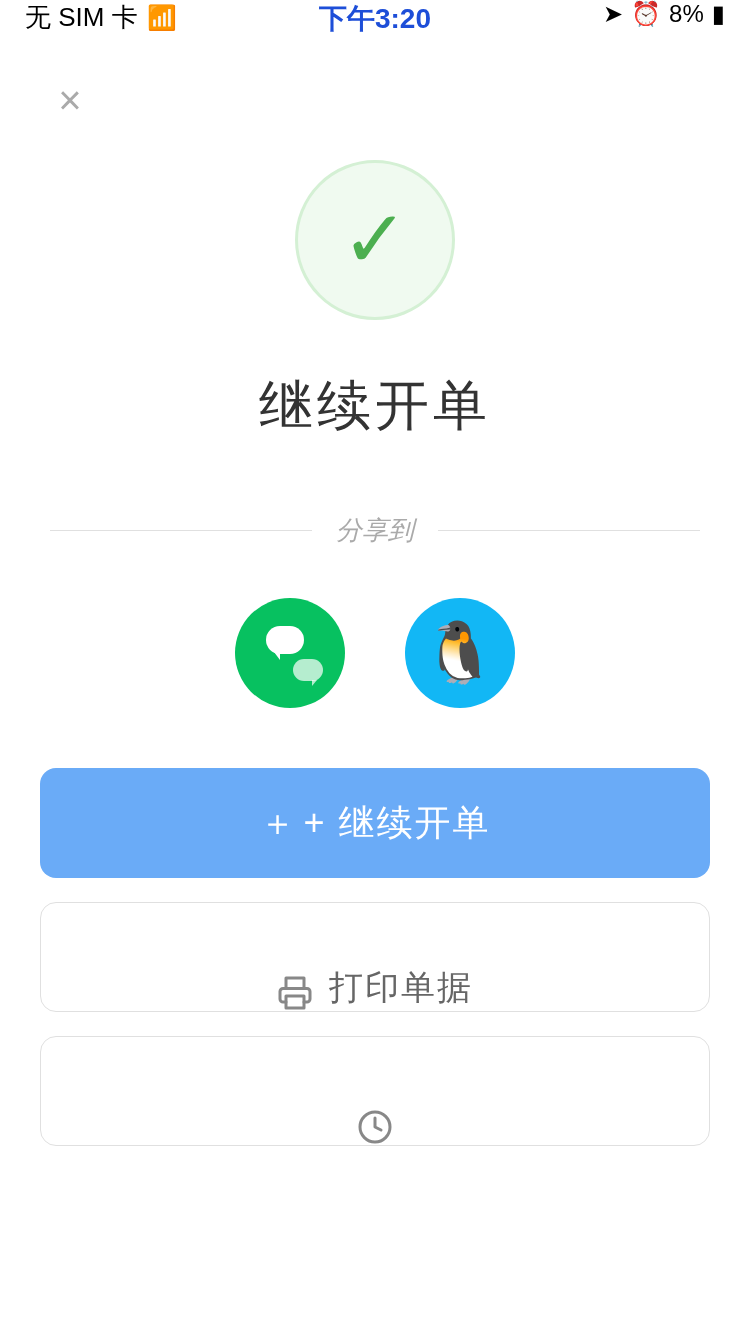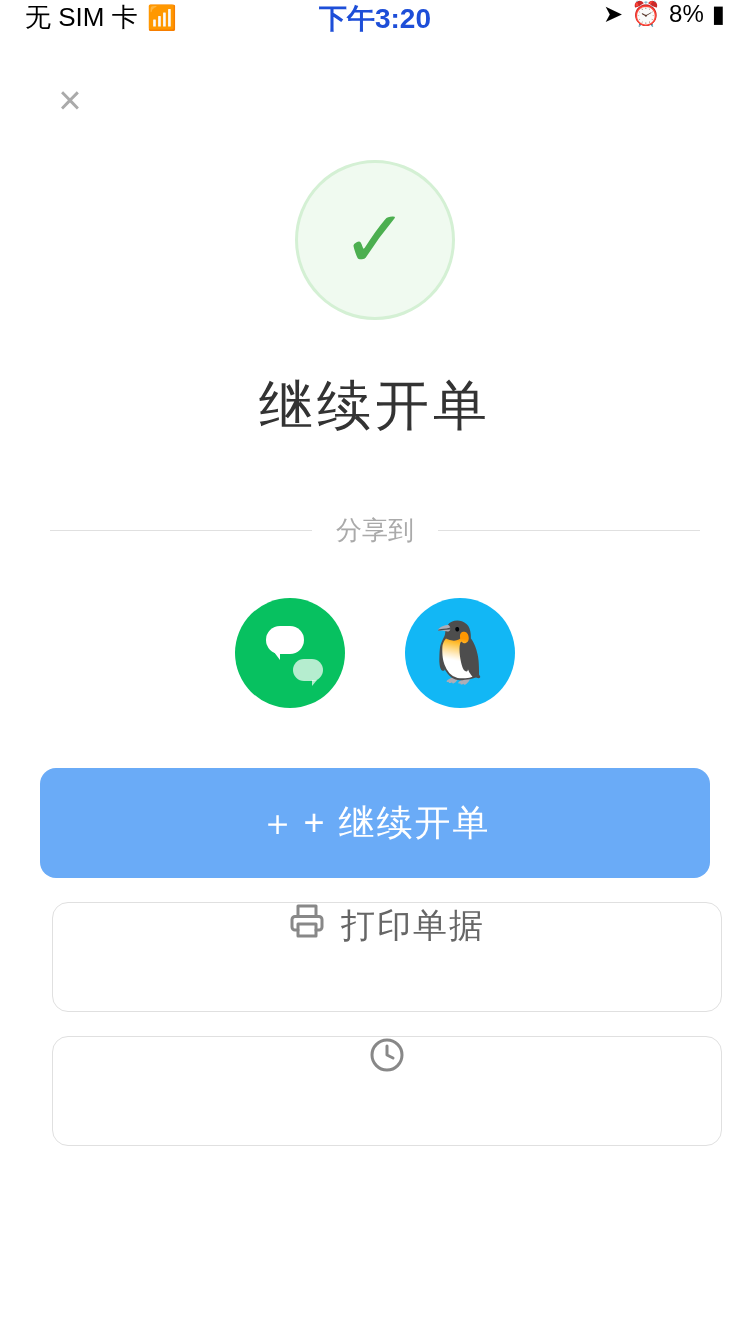--- a/index.html
+++ b/index.html
@@ -120,20 +120,21 @@
     .share-section {
       width: 100%;
       margin-bottom: 60px;
     }
 
     .share-divider {
       display: flex;
       align-items: center;
       padding: 0 50px;
       margin-bottom: 50px;
+      font-style: italic;
     }
 
     .divider-line {
       flex: 1;
       height: 1px;
       background: #e0e0e0;
     }
 
     .share-label {
       font-size: 26px;
@@ -255,26 +256,25 @@
 
     .btn-secondary {
       width: 100%;
       height: 110px;
       background: #ffffff;
       border: 1px solid #e0e0e0;
       border-radius: 16px;
       font-size: 34px;
       color: #666666;
       display: flex;
-      align-items: flex-start;
+      align-items: flex-end;
       justify-content: center;
       gap: 16px;
       cursor: pointer;
       letter-spacing: 2px;
-      margin-left: 12px;
     }
 
     .btn-icon {
       font-size: 34px;
       color: #888888;
     }
 
     .btn-primary .btn-icon {
       color: white;
       font-size: 36px;

